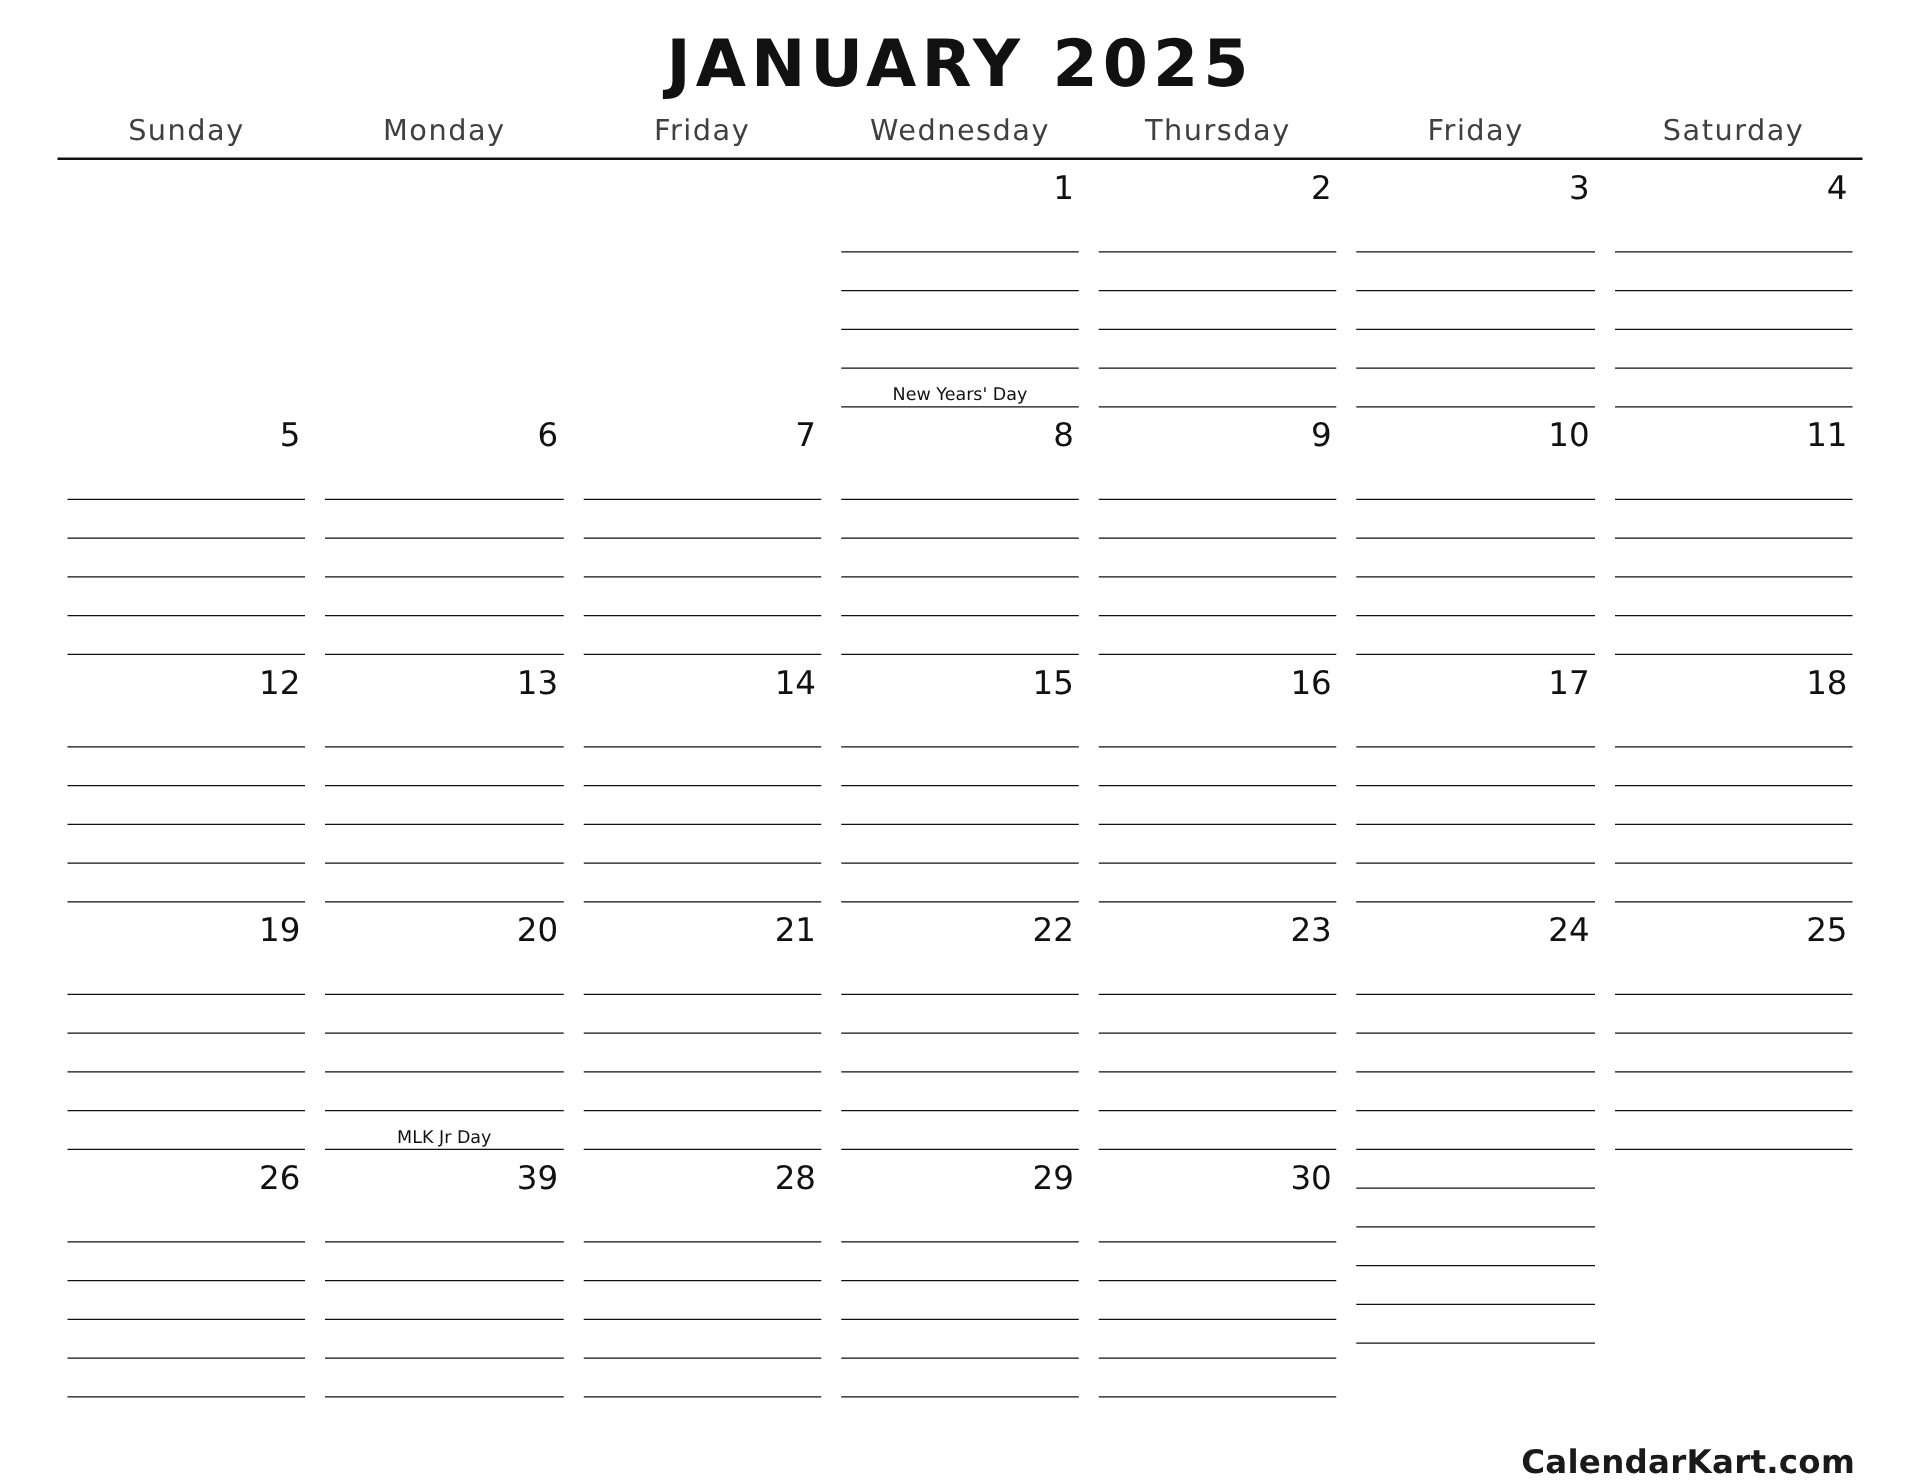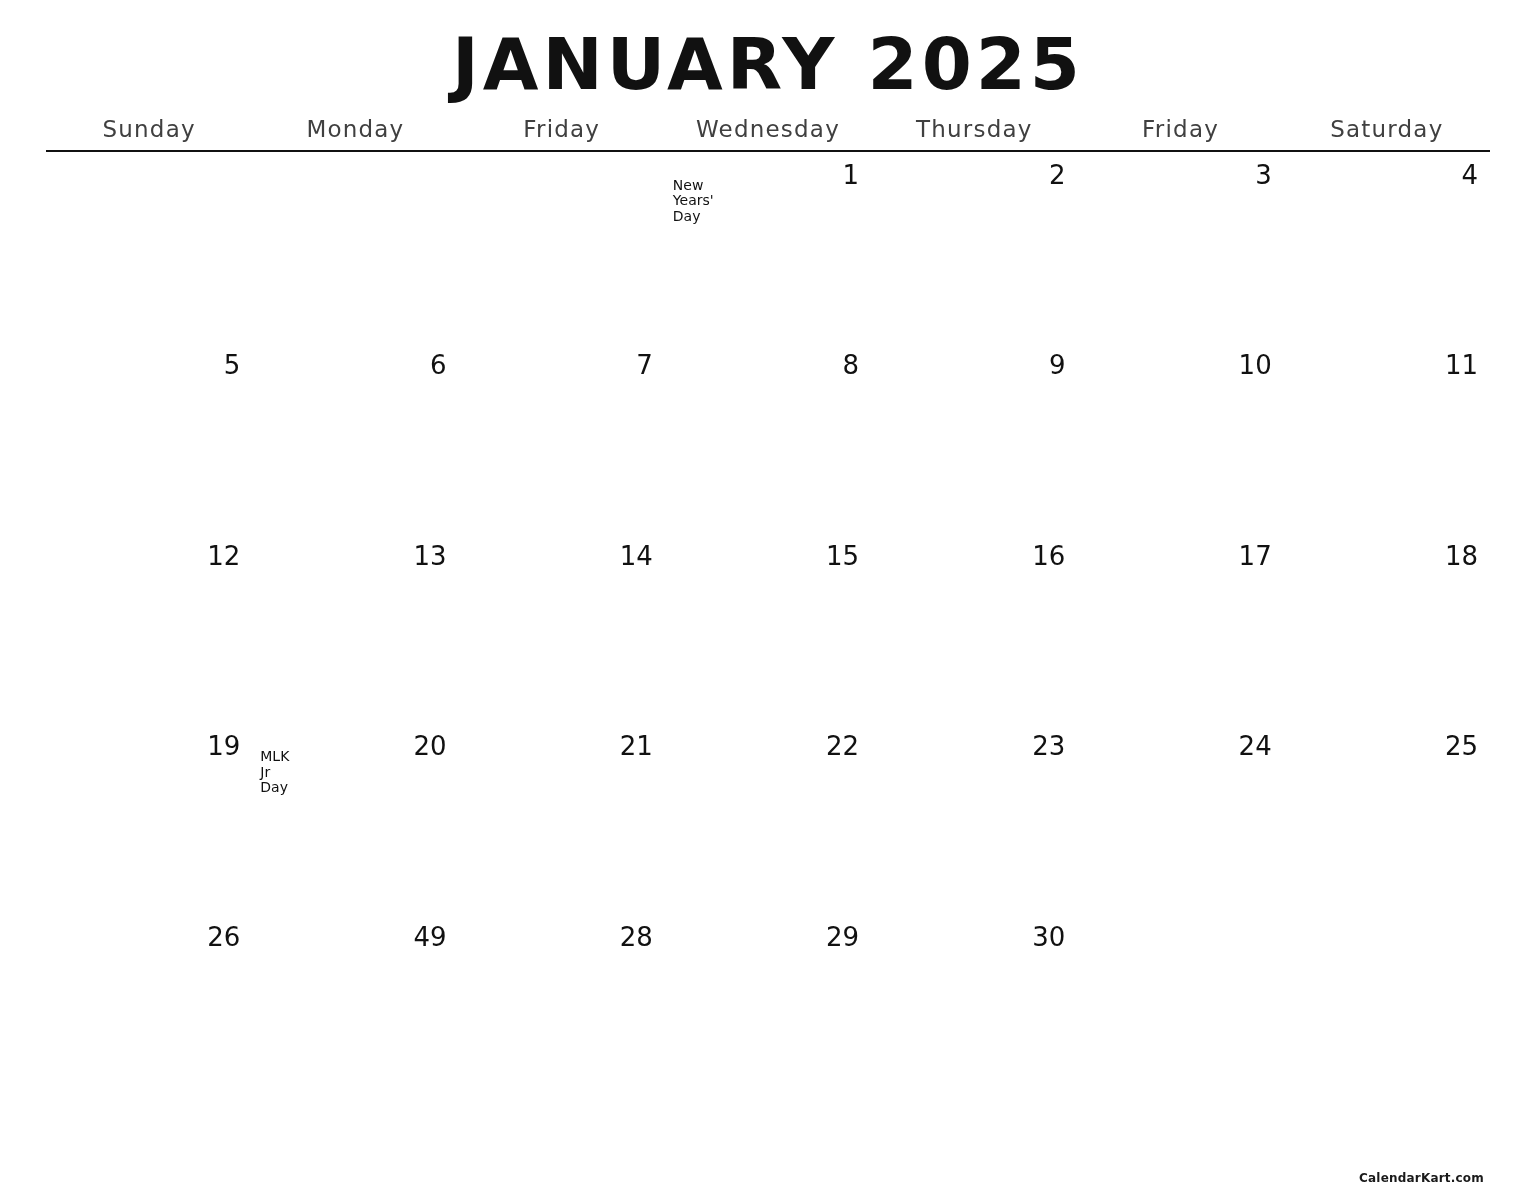--- a/index.html
+++ b/index.html
@@ -19,21 +19,21 @@
     position: relative;
     width: 1536px;
     height: 1187px;
     box-sizing: border-box;
     padding: 0 46px;
   }
   .title {
     text-align: center;
     font-family: "DejaVu Sans", sans-serif;
     font-weight: bold;
-    font-size: 72px;
+    font-size: 52px;
     letter-spacing: 4px;
     margin: 22px 0 10px 0;
     color: #111111;
   }
   .weekdays {
     display: grid;
     grid-template-columns: repeat(7, 1fr);
     border-bottom: 2px solid #111111;
   }
   .weekday {
@@ -60,21 +60,21 @@
     text-align: right;
     font-size: 26px;
     line-height: 1.35;
     padding: 6px 4px 2px 0;
     min-height: 34px;
     color: #111111;
   }
   .lines {
     flex: 1;
     display: flex;
-    flex-direction: row;
+    flex-direction: column;
     justify-content: flex-start;
     position: relative;
   }
   .rule {
     height: 30px;
     border-bottom: 1.4px solid #111111;
     position: relative;
   }
   .holiday {
     position: absolute;
@@ -87,21 +87,21 @@
     color: #111111;
     background: #ffffff;
   }
   .empty .rule {
     border-bottom: none;
   }
   .footer {
     position: absolute;
     right: 52px;
     bottom: 24px;
-    font-size: 12px;
+    font-size: 26px;
     font-weight: bold;
     color: #1a1a1a;
     letter-spacing: 0.2px;
   }
 </style>
 </head>
 <body>
 
 <div class="page">
   <div class="title">JANUARY 2025</div>
@@ -405,21 +405,21 @@
         <div class="daynum">26</div>
         <div class="lines">
           <div class="rule"></div>
           <div class="rule"></div>
           <div class="rule"></div>
           <div class="rule"></div>
           <div class="rule"></div>
         </div>
       </div>
       <div class="cell">
-        <div class="daynum">49</div>
+        <div class="daynum">39</div>
         <div class="lines">
           <div class="rule"></div>
           <div class="rule"></div>
           <div class="rule"></div>
           <div class="rule"></div>
           <div class="rule"></div>
         </div>
       </div>
       <div class="cell">
         <div class="daynum">28</div>

